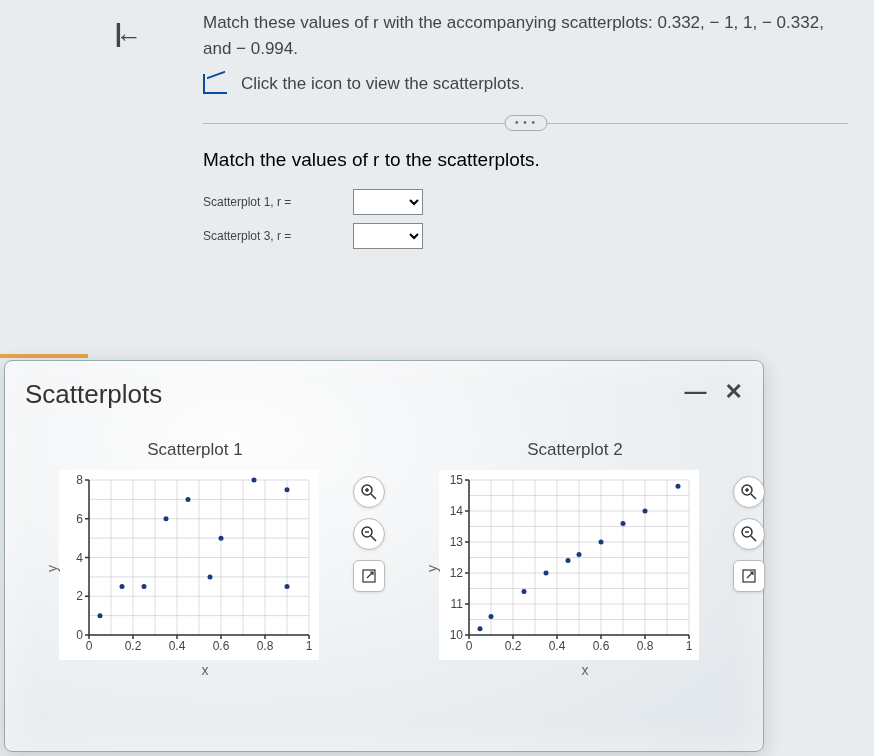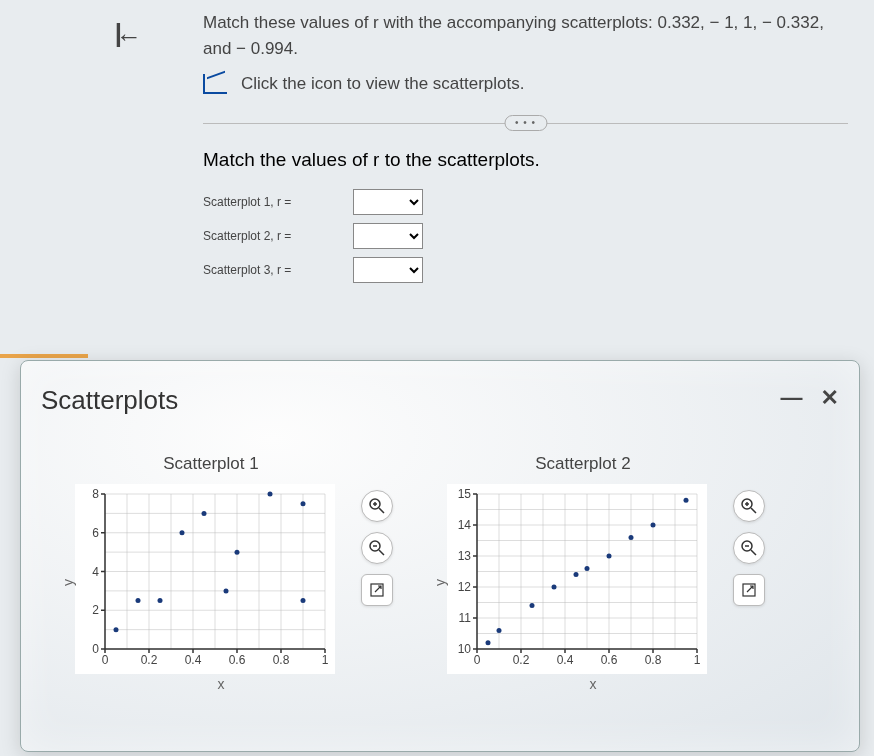--- a/index.html
+++ b/index.html
@@ -121,29 +121,29 @@
       position: absolute;
       left: 0;
       top: 354px;
       width: 88px;
       height: 4px;
       background: #e9a44a;
     }
     
     .popup {
       position: absolute;
-      left: 20px;
+      left: 4px;
       top: 360px;
-      width: 840px;
+      width: 760px;
       height: 392px;
       background: radial-gradient(ellipse at 30% 20%, #fdfdfd, #dfe5ea);
       border: 1px solid #9aa;
       border-radius: 8px;
       box-shadow: 0 4px 20px rgba(0,0,0,0.15), inset 0 0 40px rgba(255,255,255,0.5);
-      padding: 24px 20px;
+      padding: 18px 20px;
     }
     .popup-header {
       display: flex;
       justify-content: space-between;
       align-items: flex-start;
     }
     .popup-title {
       font-size: 26px;
       color: #333;
     }
@@ -155,21 +155,21 @@
     }
     .popup-ctrls span { cursor: pointer; font-weight: bold; }
     .charts-row {
       display: flex;
       gap: 40px;
       margin-top: 30px;
       padding-left: 20px;
     }
     .chart-block {
       display: flex;
-      margin-top: 8px;
+      gap: 8px;
     }
     .chart-main {
       width: 300px;
     }
     .chart-title {
       text-align: center;
       font-size: 17px;
       color: #444;
       margin-bottom: 10px;
     }
@@ -232,24 +232,20 @@
       <span class="instr-text">Click the icon to view the scatterplots.</span>
     </div>
     <div class="hr-wrap">
       <hr class="hr-line">
       <div class="hr-pill">• • •</div>
     </div>
     <div class="sub-instr">Match the values of r to the scatterplots.</div>
 
     <div class="match-row">
       <span class="match-label">Scatterplot 1, r =</span>
-      <select class="match-select"><option></option></select>
-    </div>
-    <div class="match-row">
-      <span class="match-label">Scatterplot 2, r =</span>
       <select class="match-select"><option></option></select>
     </div>
     <div class="match-row">
       <span class="match-label">Scatterplot 3, r =</span>
       <select class="match-select"><option></option></select>
     </div>
   </div>
 </div>
 
 <div class="orange-tab"></div>

